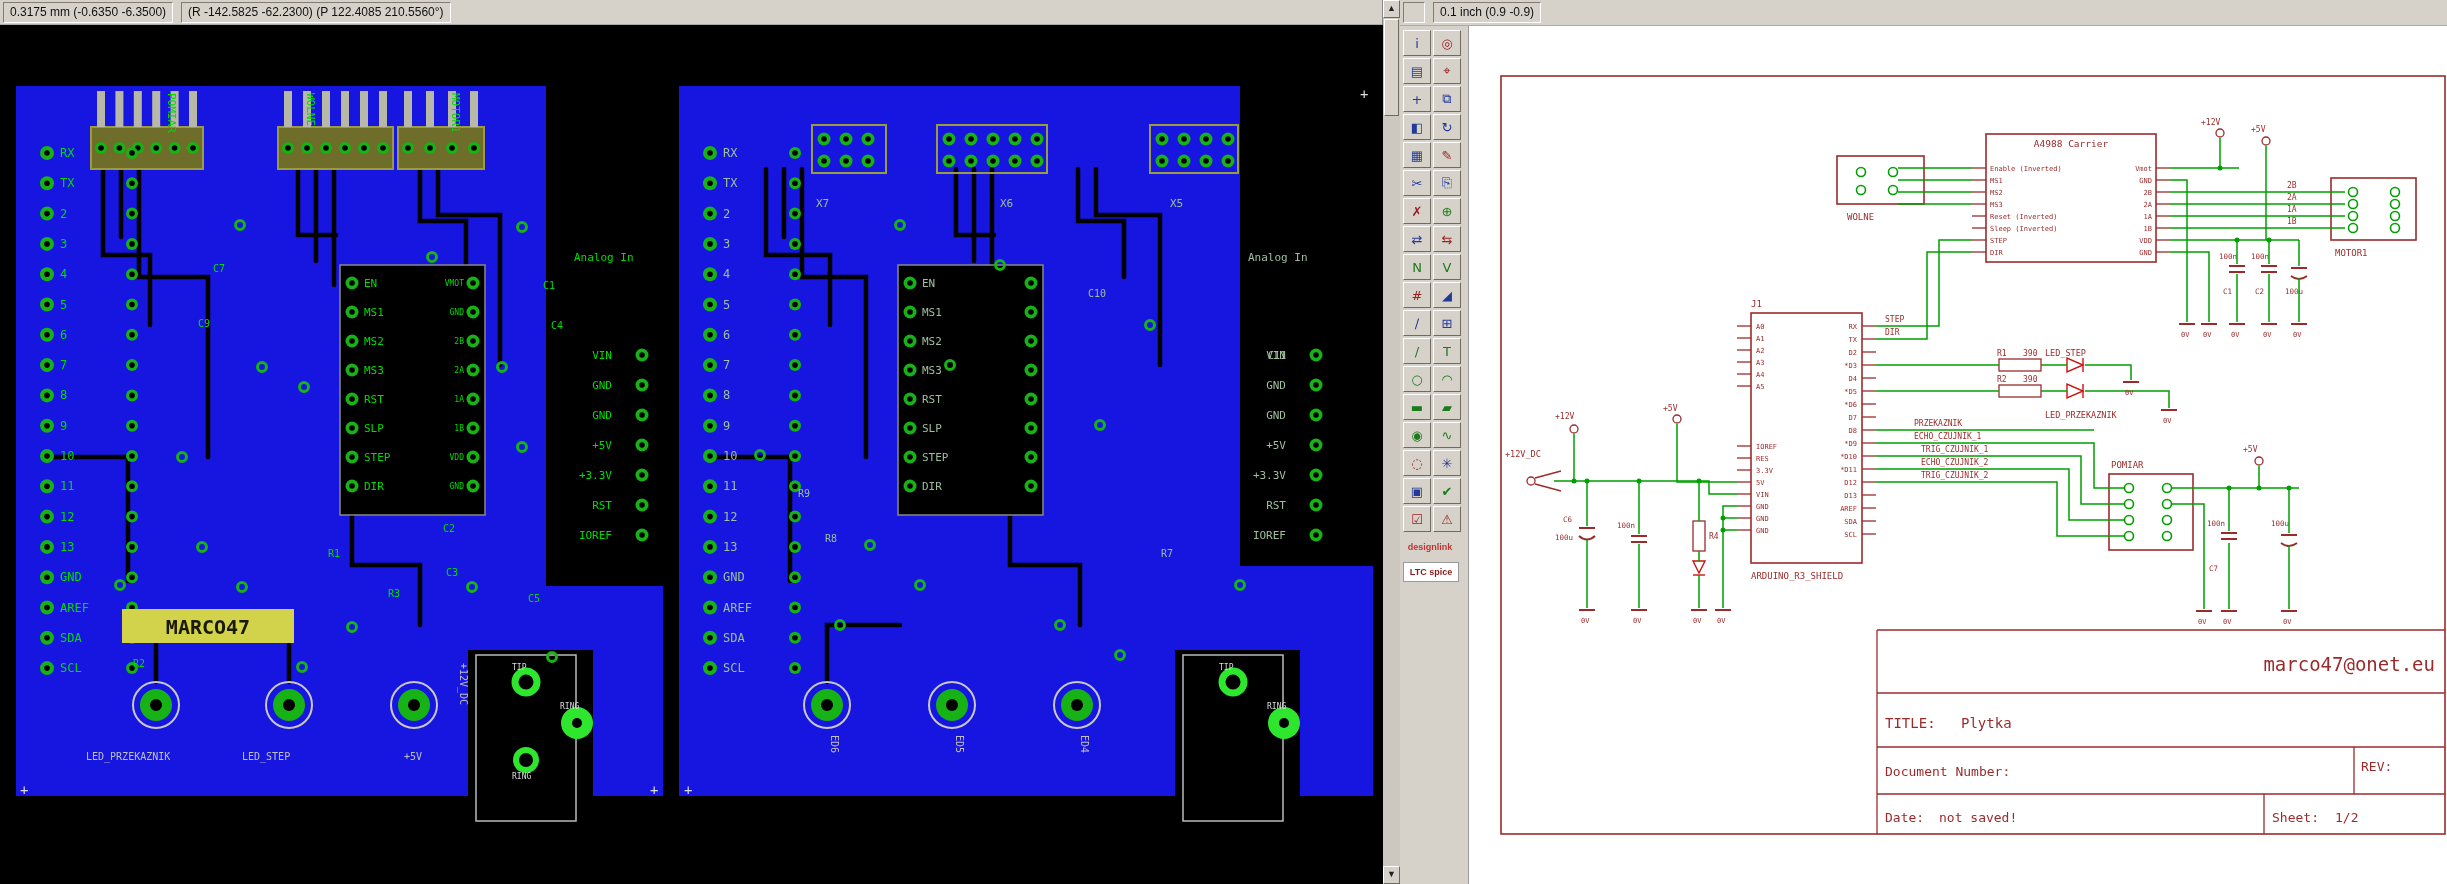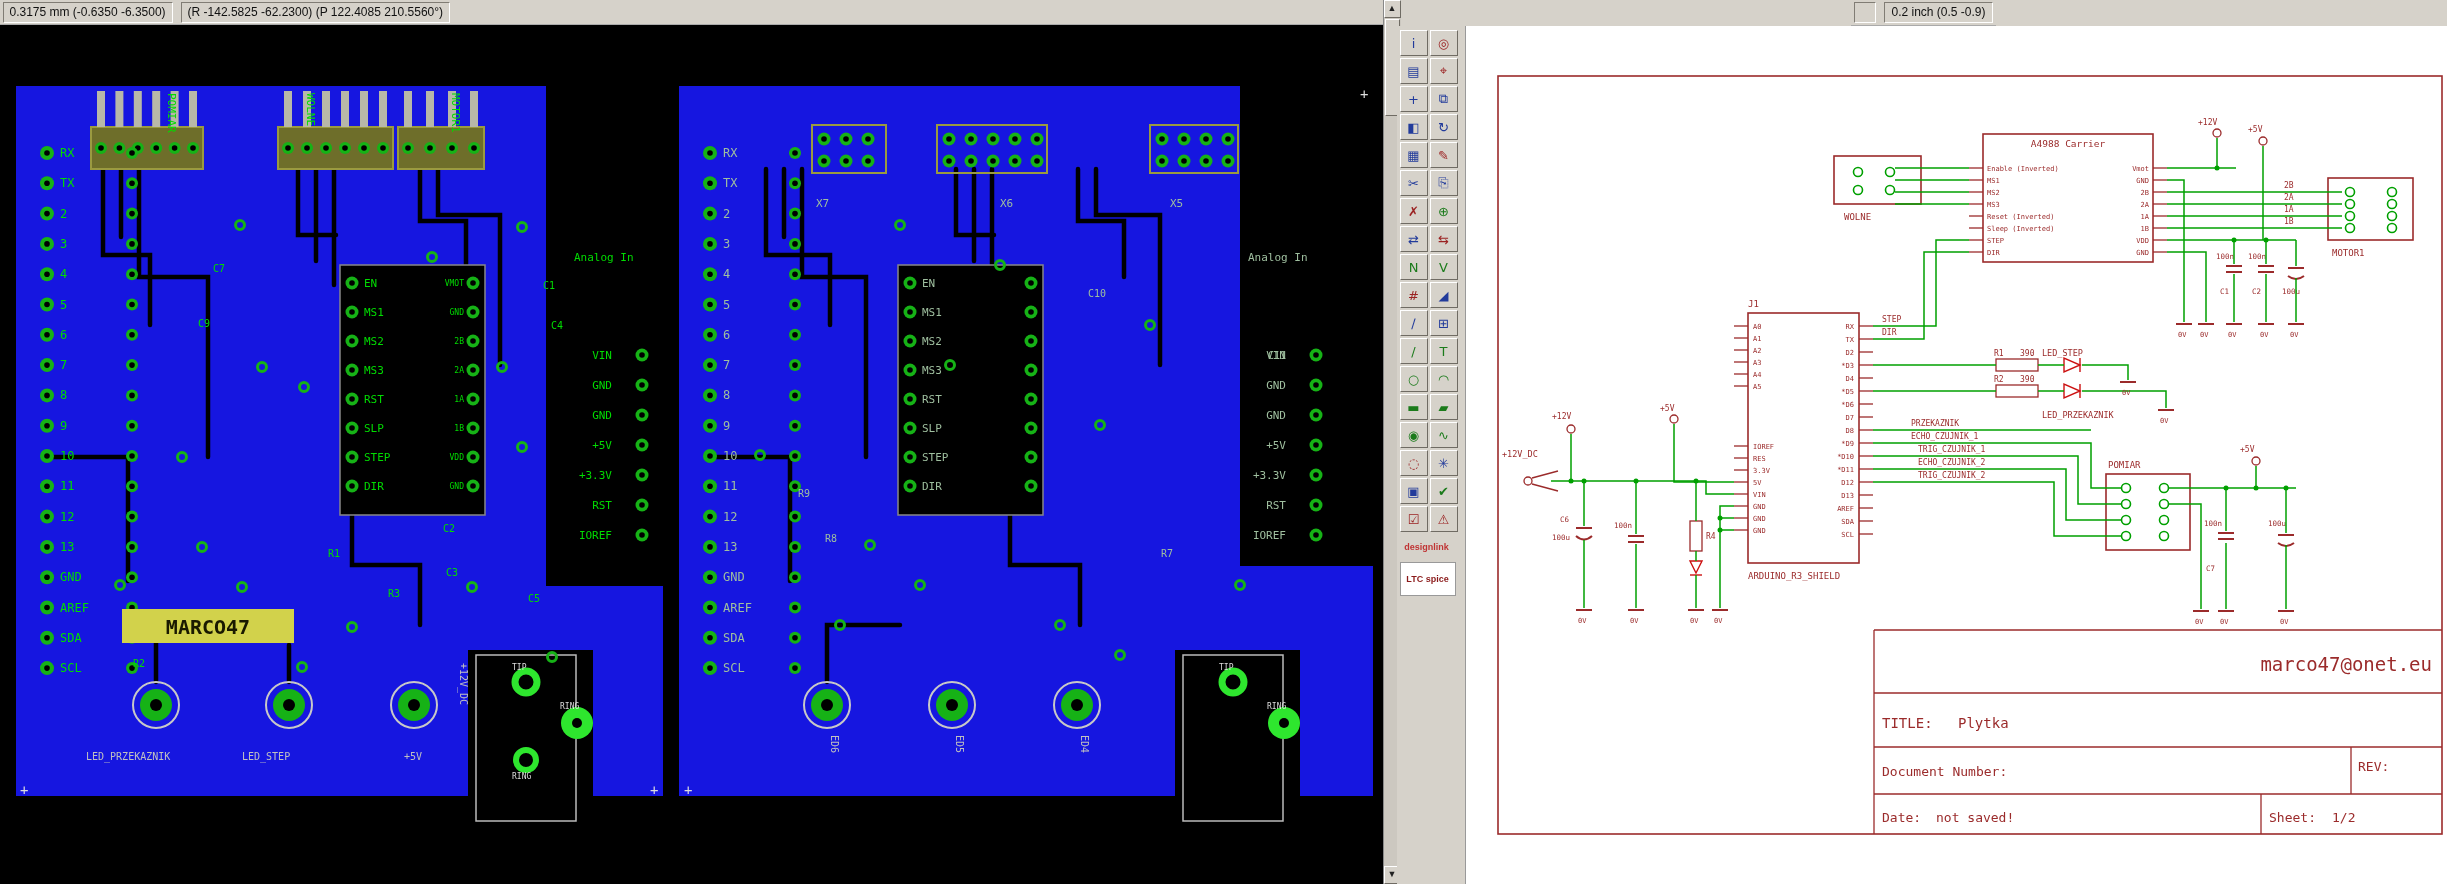--- a/index.html
+++ b/index.html
@@ -1,35 +1,35 @@
 <!DOCTYPE html>
 <html><head>
 <meta charset="utf-8">
 <style>
   html,body{margin:0;padding:0;background:#b8b4ac;font-family:"Liberation Sans",sans-serif;}
   .app{width:2447px;height:884px;display:flex;overflow:hidden;background:#d6d2ca;}
   
-  .win{display:flex;flex-direction:column;height:884px;align-items:center;}
+  .win{display:flex;flex-direction:column;height:884px;}
   .board-win{width:1400px;}
   .schem-win{width:1047px;}
   .winrow{display:flex;flex:1;min-height:0;}
   .statusbar{height:25px;display:flex;align-items:center;gap:8px;padding:0 3px;background:#d6d2ca;border-bottom:1px solid #aaa;}
   .sbox{border:1px solid;border-color:#807c74 #ffffff #ffffff #807c74;background:#d6d2ca;font-size:12px;padding:1px 6px;white-space:nowrap;color:#111;height:17px;line-height:17px;}
   .sbox.mini{width:16px;padding:1px 2px;}
   
   .vscroll{width:17px;background:#ccc8c0;display:flex;flex-direction:column;border-left:1px solid #888;}
   .sbtn{height:16px;background:#d6d2ca;border:1px solid;border-color:#fff #6f6b63 #6f6b63 #fff;font-size:9px;text-align:center;line-height:14px;color:#222;}
   .sthumb{height:95px;background:#d6d2ca;border:1px solid;border-color:#fff #6f6b63 #6f6b63 #fff;margin:1px;}
   .strack{flex:1;}
   
   .toolbar{width:62px;background:#d6d2ca;border-right:1px solid #999;padding:4px 3px;display:flex;flex-wrap:wrap;align-content:flex-start;gap:2px;}
   .tbtn{width:26px;height:24px;background:#d6d2ca;border:1px solid;border-color:#fff #6f6b63 #6f6b63 #fff;display:flex;align-items:center;justify-content:center;font-size:13px;font-family:"DejaVu Sans",sans-serif;cursor:default;}
   .logo{width:54px;margin-top:8px;text-align:center;font-size:9px;font-weight:bold;}
   .logo-design{color:#c03434;}
-  .logo-ltc{background:#fff;border:1px solid #999;color:#8b1a1a;padding:11px 0;}
+  .logo-ltc{background:#fff;border:1px solid #999;color:#8b1a1a;padding:4px 0;}
   
   .canvas{position:relative;flex:1;min-width:0;}
   .canvas svg{display:block;}
   svg text{font-family:"DejaVu Sans Mono",monospace;}
   
   .sym{fill:none;stroke:#9b2b2b;stroke-width:1.6;}
   .ms{stroke:#9b2b2b;stroke-width:1.3;fill:none;}
   .ms2{stroke:#9b2b2b;stroke-width:2;fill:none;}
   .mt{fill:#9b2b2b;}
   .wire{stroke:#00a000;stroke-width:1.5;fill:none;}
@@ -600,21 +600,21 @@
         <div class="sthumb"></div>
         <div class="strack"></div>
         <div class="sbtn">▼</div>
       </div>
     </div>
   </div>
 
   <div class="win schem-win">
     <div class="statusbar">
       <span class="sbox mini"></span>
-      <span class="sbox">0.2 inch (0.5 -0.9)</span>
+      <span class="sbox">0.1 inch (0.9 -0.9)</span>
     </div>
     <div class="winrow">
       <div class="toolbar" id="toolbar">
           <div class="tbtn" style="color: rgb(34, 59, 155);">i</div>
           <div class="tbtn" style="color: rgb(155, 34, 34);">◎</div>
           <div class="tbtn" style="color: rgb(34, 59, 155);">▤</div>
           <div class="tbtn" style="color: rgb(155, 34, 34);">⌖</div>
           <div class="tbtn" style="color: rgb(34, 59, 155);">+</div>
           <div class="tbtn" style="color: rgb(34, 59, 155);">⧉</div>
           <div class="tbtn" style="color: rgb(34, 59, 155);">◧</div>

